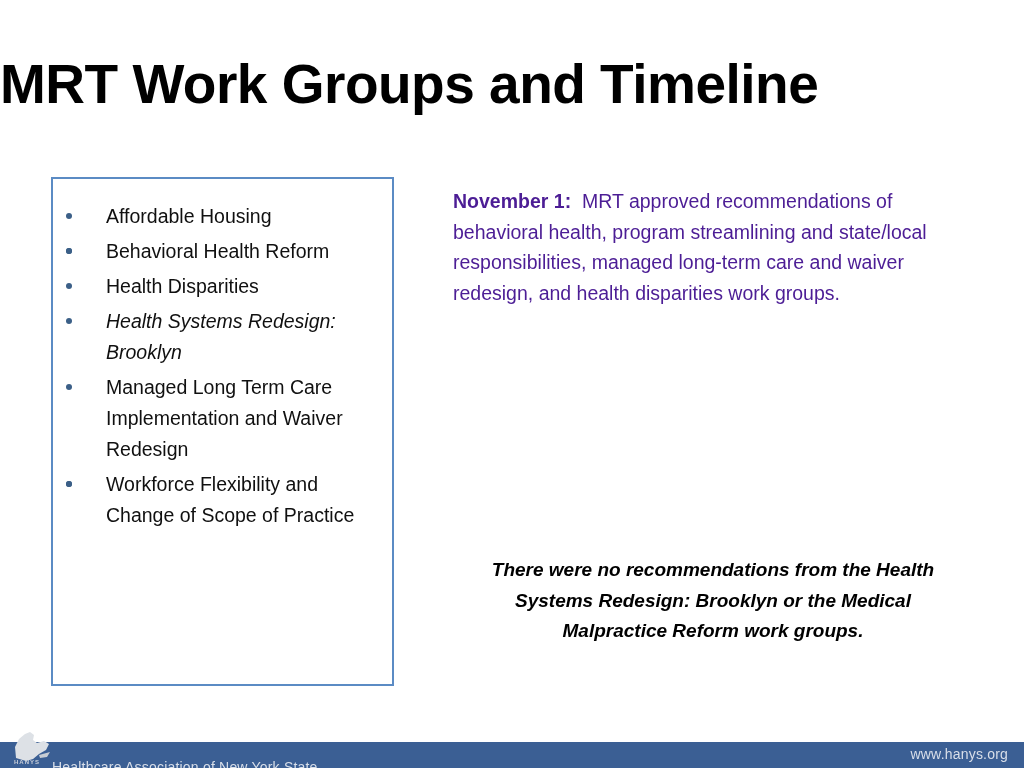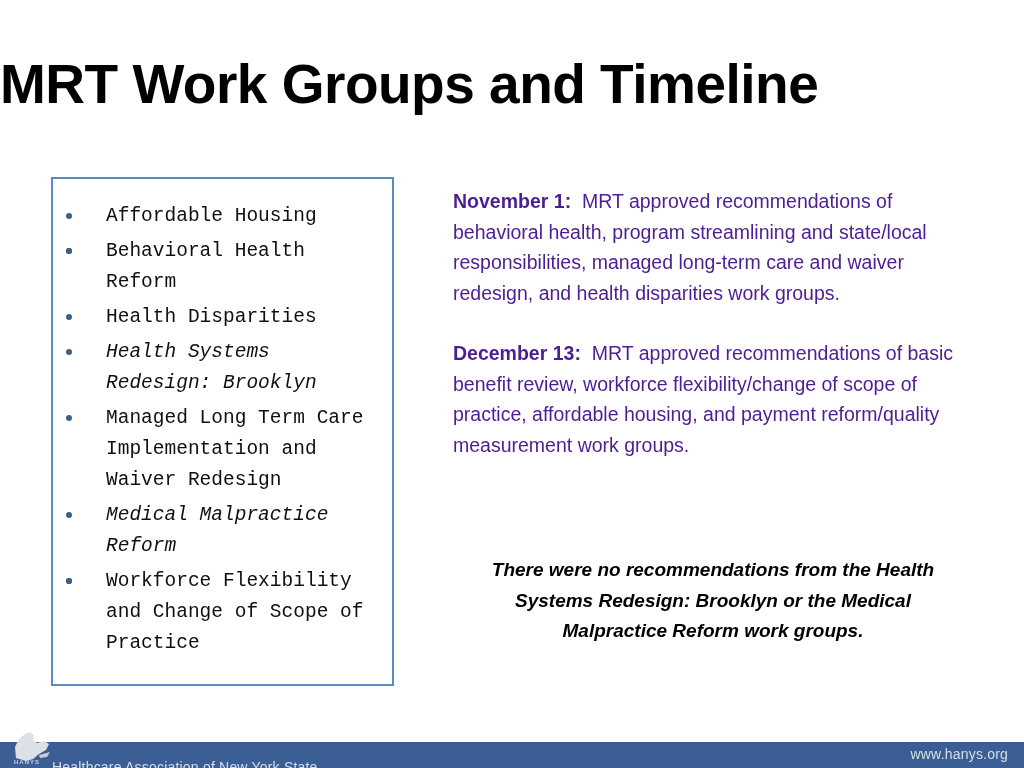--- a/index.html
+++ b/index.html
@@ -40,21 +40,20 @@
     width: 343px;
     height: 509px;
     box-sizing: border-box;
     border: 2px solid #5b8bc4;
     background: #ffffff;
   }
   .workgroup-list {
     list-style: none;
     margin: 0;
     padding: 22px 10px 0 7px;
-    font-family: Liberation Mono, monospace;
   }
   .workgroup-item {
     position: relative;
     padding-left: 46px;
     font-size: 19.5px;
     line-height: 31px;
     margin-bottom: 4px;
     color: #101010;
   }
   .workgroup-item .bullet-dot {
@@ -179,40 +178,33 @@
       <span class="item-label">Health Disparities</span>
     </li>
     <li class="workgroup-item italic">
       <span class="bullet-dot"></span>
       <span class="item-label">Health Systems Redesign: Brooklyn</span>
     </li>
     <li class="workgroup-item">
       <span class="bullet-dot"></span>
       <span class="item-label">Managed Long Term Care Implementation and Waiver Redesign</span>
     </li>
-    <li class="workgroup-item italic">
-      <span class="bullet-dot"></span>
-      <span class="item-label">Medical Malpractice Reform</span>
-    </li>
     <li class="workgroup-item">
       <span class="bullet-dot"></span>
     </li>
     <li class="workgroup-item">
       <span class="bullet-dot"></span>
       <span class="item-label">Workforce Flexibility and Change of Scope of Practice</span>
     </li>
   </ul>
 </div>
 
 <div class="timeline-col">
   <p class="timeline-para">
     <span class="date-label">November 1:</span><span class="date-spacer">&nbsp; </span><span class="body-text">MRT approved recommendations of behavioral health, program streamlining and state/local responsibilities, managed long-term care and waiver redesign, and health disparities work groups.</span>
-  </p>
-  <p class="timeline-para">
-    <span class="date-label">December 13:</span><span class="date-spacer">&nbsp; </span><span class="body-text">MRT approved recommendations of basic benefit review, workforce flexibility/change of scope of practice, affordable housing, and payment reform/quality measurement work groups.</span>
   </p>
 </div>
 
 <div class="timeline-note">There were no recommendations from the Health Systems Redesign: Brooklyn or the Medical Malpractice Reform work groups.</div>
 
 <div class="footer-bar">
   <span class="footer-org">Healthcare Association of New York State</span>
   <span class="footer-url">www.hanys.org</span>
 </div>
 

